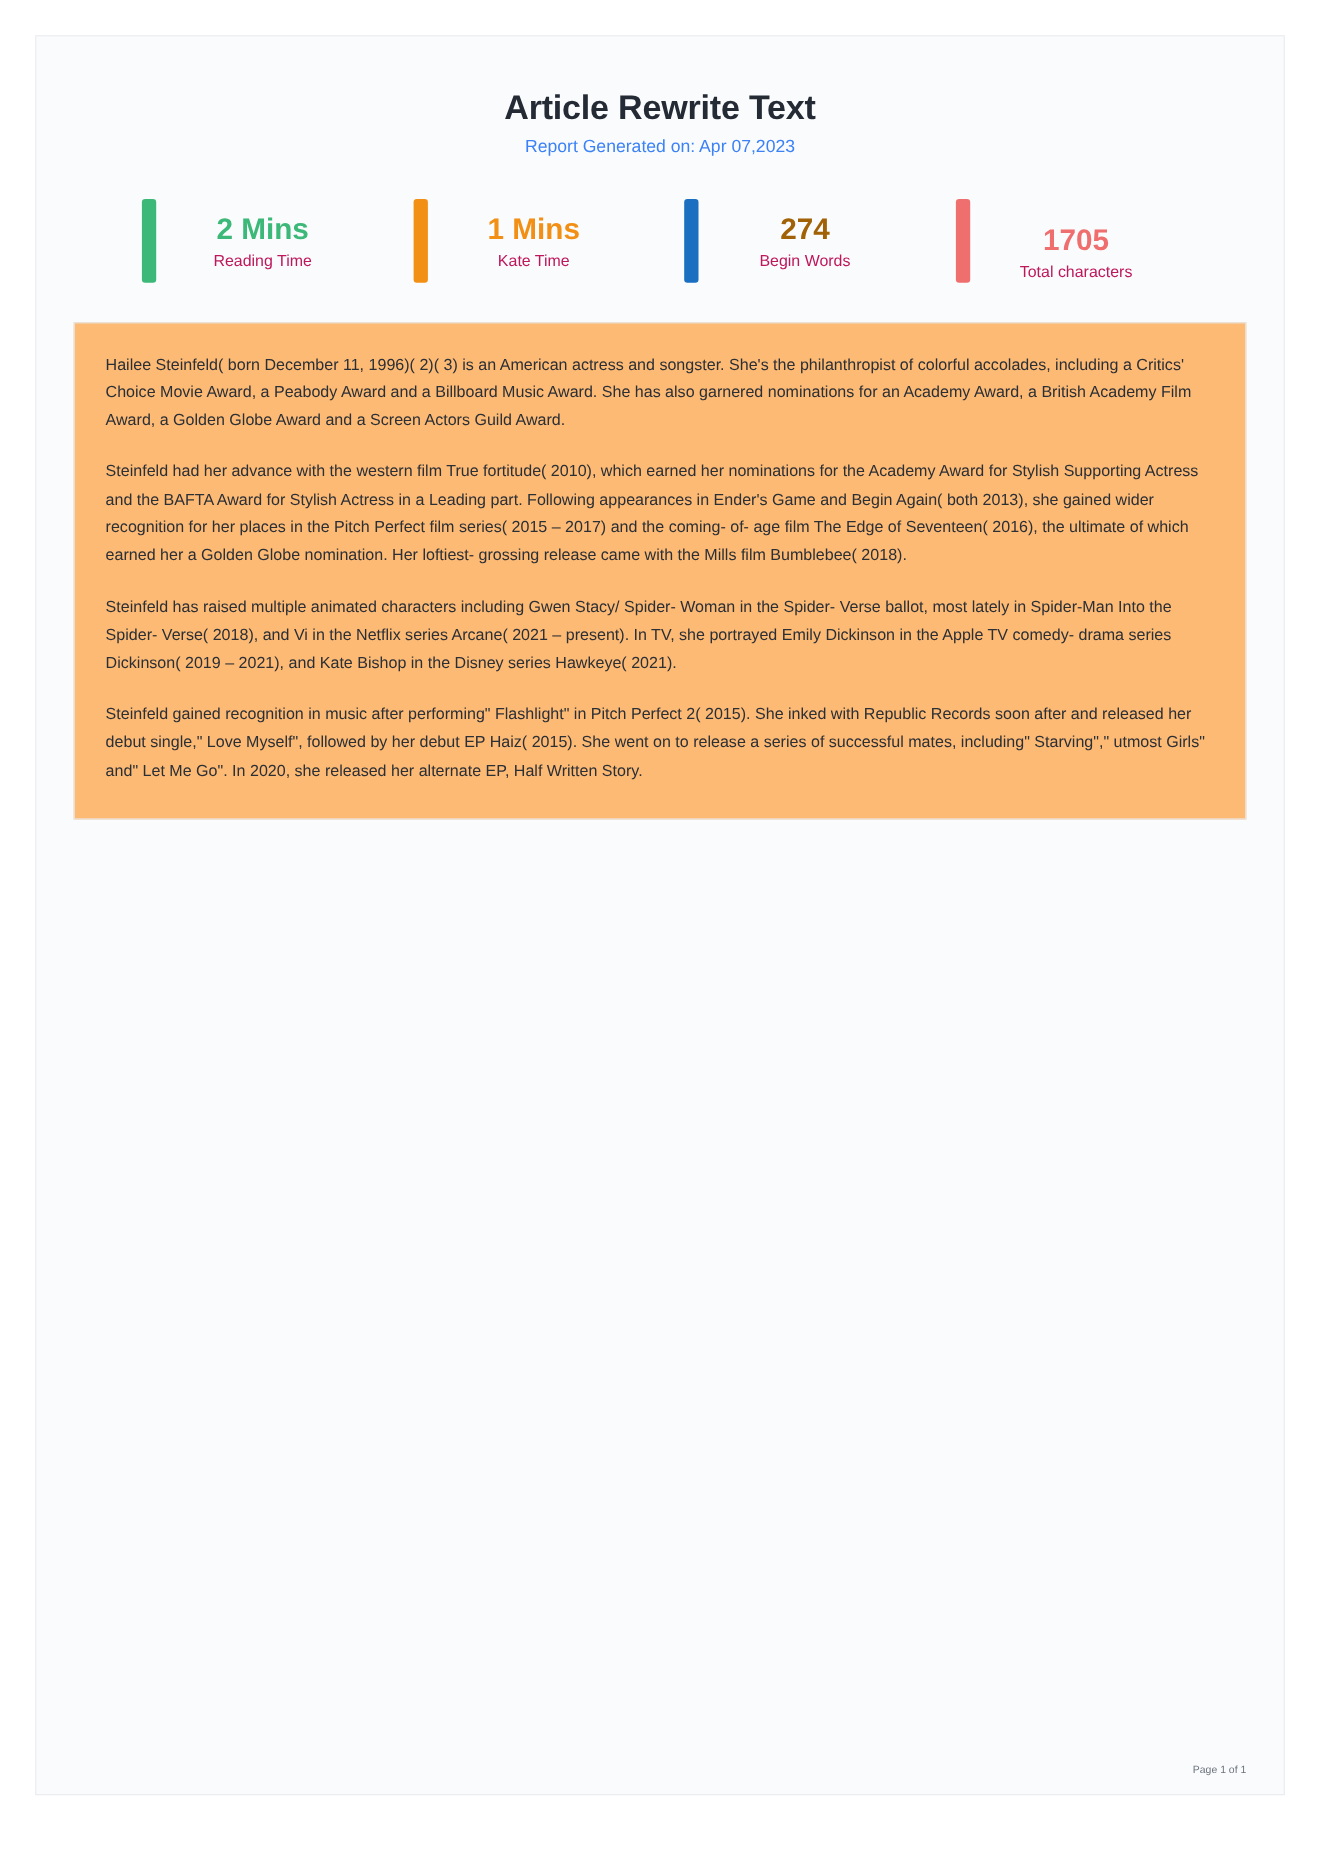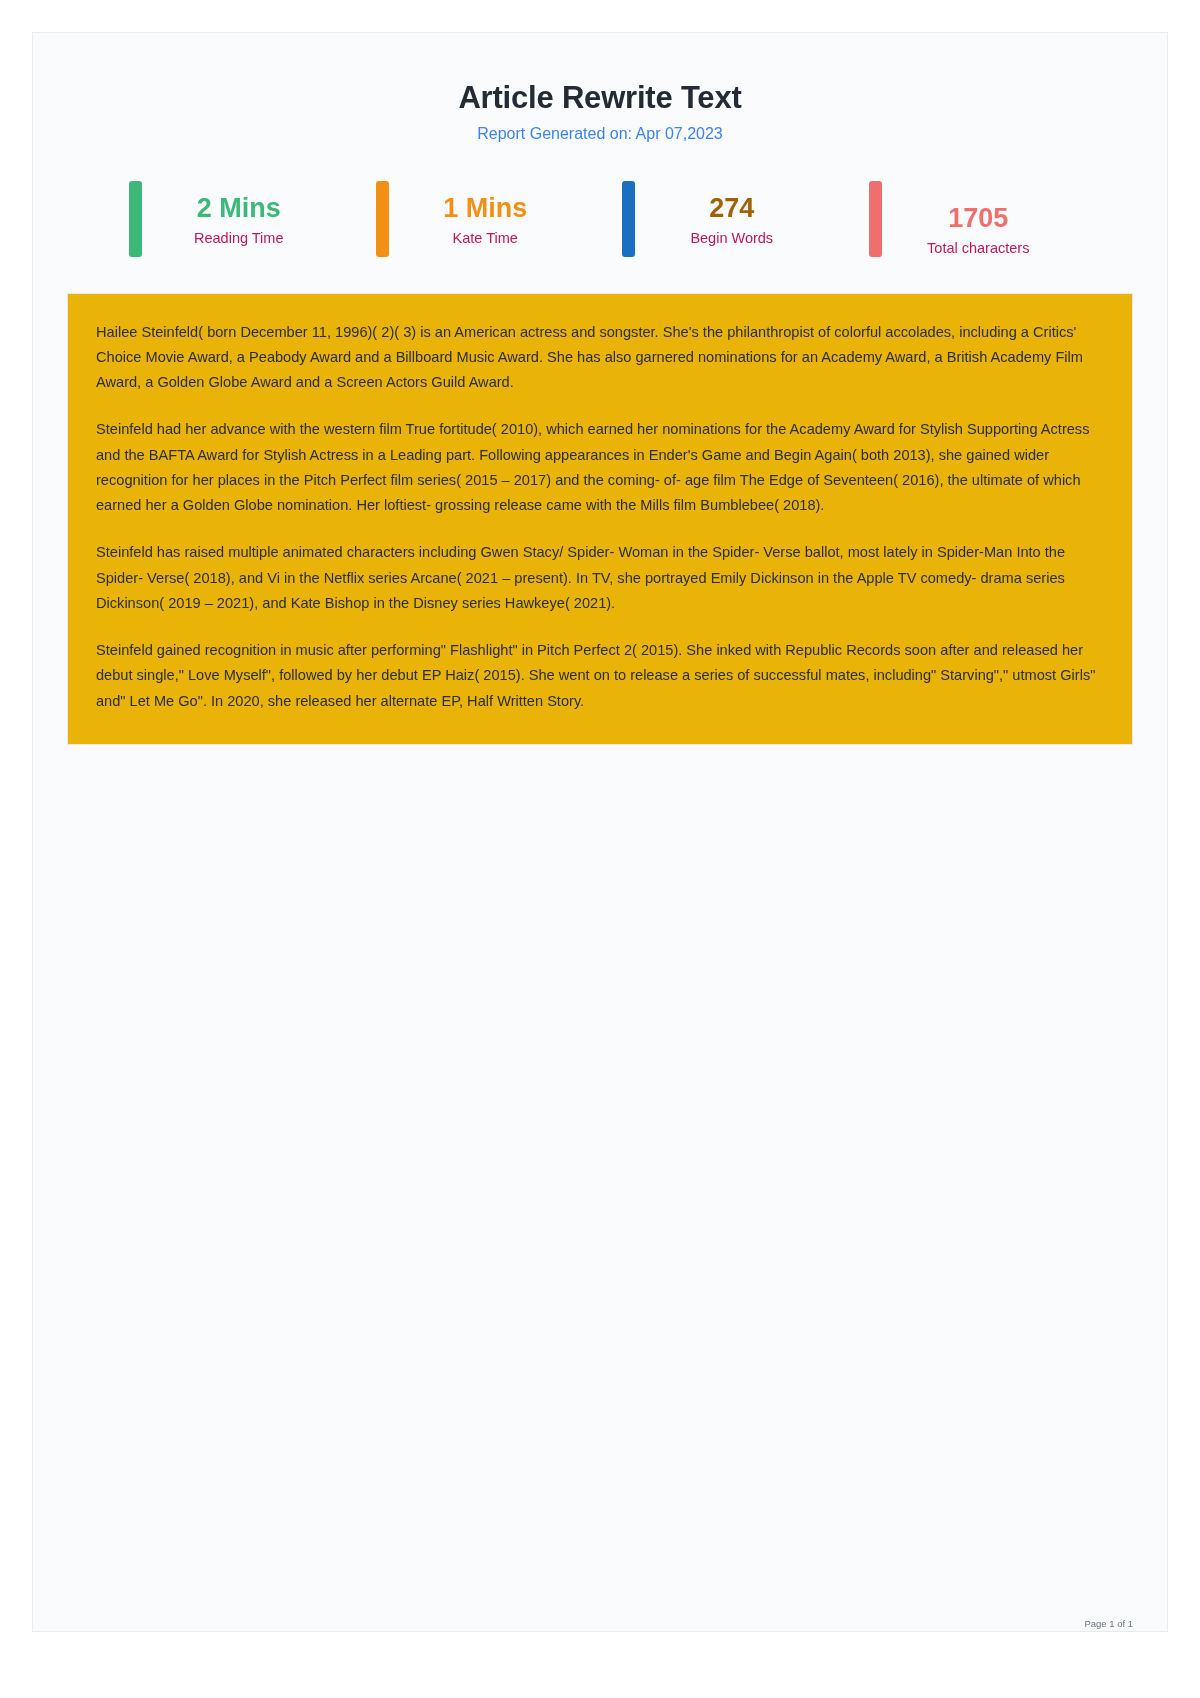--- a/index.html
+++ b/index.html
@@ -81,39 +81,39 @@
   }
   .stat-label {
     margin-top: 6px;
     font-size: 14.5px;
     color: #be185d;
   }
 
   
   .content-box {
     margin-top: 36px;
-    background: #eab308;
+    background: #fdba74;
     border: 1px solid #e6e9ed;
     padding: 26px 28px 30px 28px;
   }
   .content-box p {
     font-size: 14.6px;
     line-height: 1.73;
     color: #2b2f36;
     text-align: left;
   }
   .content-box p + p {
     margin-top: 22px;
   }
 
   
   .page-footer {
     position: absolute;
     right: 34px;
-    bottom: 2px;
+    bottom: 16px;
     font-size: 9.5px;
     color: #6c727c;
   }
 </style>
 </head>
 <body>
 
 <div class="page">
   <div class="sheet">
 

